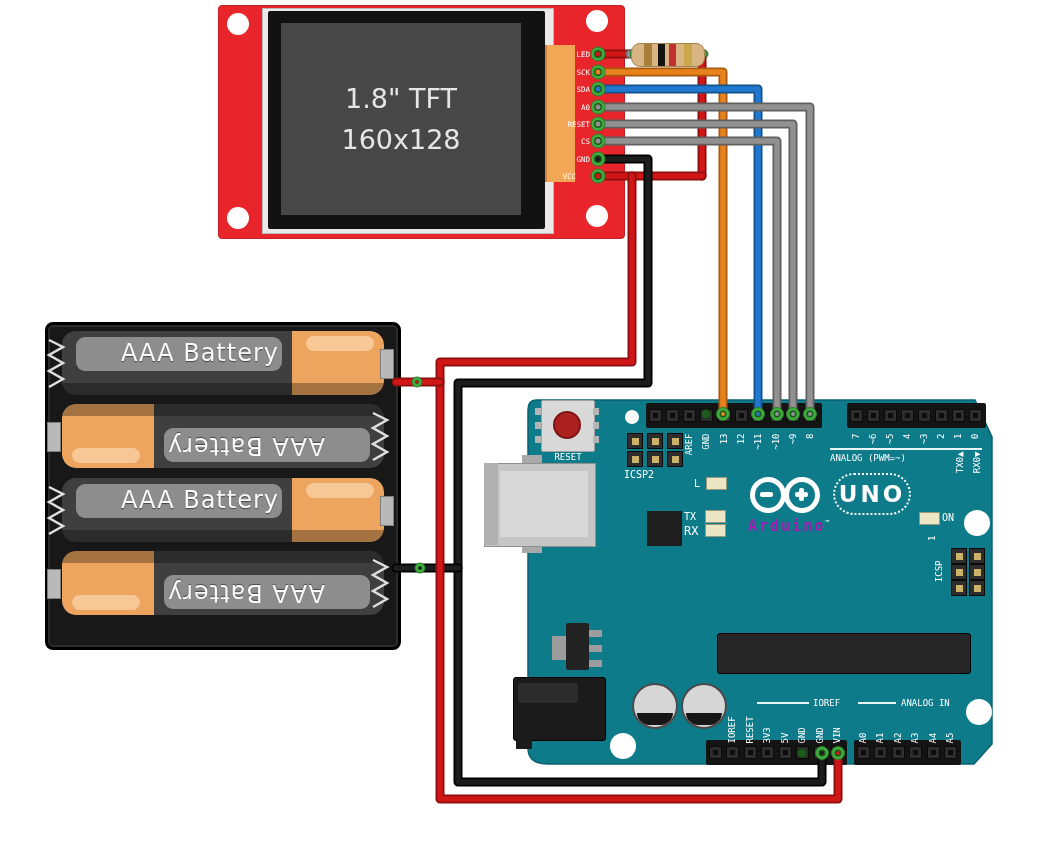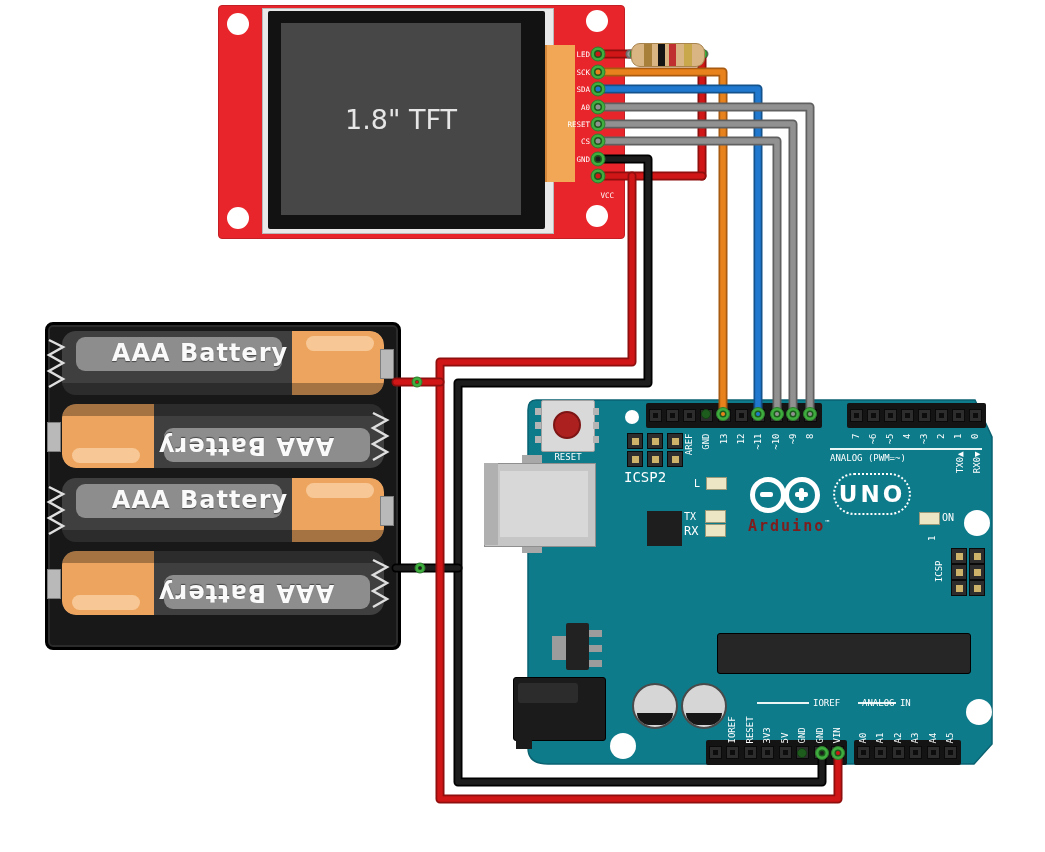--- a/index.html
+++ b/index.html
@@ -18,38 +18,38 @@
   
   .pack{left:45px;top:322px;width:350px;height:322px;background:#181818;border:3px solid #000;border-radius:8px;
         box-shadow:inset 0 0 0 2px #2b2b2b;}
   .battery{position:absolute;left:62px;width:322px;height:64px;background:#3f3f3f;border-radius:14px;overflow:hidden;}
   .battery.flipped{transform:rotate(180deg);}
   .bat-cap{position:absolute;right:0;top:0;width:92px;height:100%;background:#eda45e;border-radius:0 14px 14px 0;}
   .bat-hi{position:absolute;right:10px;top:5px;width:68px;height:15px;background:#f7c795;border-radius:8px;}
   .bat-band{position:absolute;left:14px;top:6px;width:206px;height:34px;background:#8d8d8d;border-radius:9px;}
   .bat-shadow{position:absolute;left:0;bottom:0;width:100%;height:12px;background:rgba(0,0,0,.30);}
   .bat-label{position:absolute;left:14px;top:8px;width:248px;text-align:center;color:#fafafa;
-             font-weight:bold;font-size:24px;letter-spacing:1px;text-shadow:0 1px 1px rgba(0,0,0,.5);}
+             font-weight:normal;font-size:24px;letter-spacing:1px;text-shadow:0 1px 1px rgba(0,0,0,.5);}
   .tab{position:absolute;width:12px;height:28px;background:#b9b9b9;border:1px solid #7e7e7e;}
   
   .strip{background:#141414;border-radius:2px;}
   .pin{position:absolute;width:13px;height:13px;background:#2d2d2d;border:1px solid #0a0a0a;box-sizing:border-box;}
   .pin .in{position:absolute;left:3px;top:3px;width:5px;height:5px;background:#0d0d0d;}
   .pin.gold .in{background:#cdb36a;}
   .pinlabel{position:absolute;width:56px;height:11px;color:#fff;font:9px "DejaVu Sans Mono",monospace;
             transform:rotate(-90deg);white-space:nowrap;}
   .pinlabel.below{text-align:right;}
   .pinlabel.above{text-align:left;}
   .silk{background:#e9f5f5;height:2px;}
   .silktext{color:#fff;font:9px "DejaVu Sans Mono",monospace;white-space:nowrap;}
   .led-rect{background:#ede6c4;border:1px solid #98987a;width:19px;height:11px;}
   .logo-circle{width:36px;height:36px;border:5px solid #fff;border-radius:50%;box-sizing:border-box;}
   .uno-oval{left:833px;top:473px;width:78px;height:42px;border:2px dotted #fff;border-radius:21px;
             color:#fff;font-weight:bold;font-size:23px;letter-spacing:3px;text-align:center;line-height:38px;box-sizing:border-box;}
-  .brand{color:#7f1d1d;font:bold 15px "DejaVu Sans Mono",monospace;letter-spacing:2px;}
+  .brand{color:#a21caf;font:bold 15px "DejaVu Sans Mono",monospace;letter-spacing:2px;}
   .resistor-body{left:631px;top:43px;width:72px;height:22px;background:#d9b584;border:1px solid #a8844f;border-radius:9px;}
   .rband{position:absolute;top:0;height:100%;}
   .cap-circle{width:46px;height:46px;border-radius:50%;background:#d6d6d6;border:2px solid #4a4a4a;
               overflow:hidden;box-sizing:border-box;}
   .cap-moon{position:absolute;left:3px;right:3px;bottom:2px;height:12px;background:#161616;border-radius:0 0 18px 18px;}
 </style>
 </head>
 <body>
 
 <div id="stage">
@@ -57,31 +57,32 @@
   <div class="abs tft-board">
     <div class="abs tft-hole" style="left:8px;top:7px;"></div>
     <div class="abs tft-hole" style="left:367px;top:4px;"></div>
     <div class="abs tft-hole" style="left:8px;top:201px;"></div>
     <div class="abs tft-hole" style="left:367px;top:199px;"></div>
   </div>
   <div class="abs tft-frame"></div>
   <div class="abs tft-bezel"></div>
   <div class="abs tft-screen">
     <div>1.8" TFT</div>
+    <div>160x128</div>
   </div>
   <div class="abs tft-flex"></div>
   <div class="abs" id="tft-pin-labels">
       <div class="tft-pin-label" style="left: 550px; top: 50px;">LED</div>
       <div class="tft-pin-label" style="left: 550px; top: 68px;">SCK</div>
       <div class="tft-pin-label" style="left: 550px; top: 85px;">SDA</div>
       <div class="tft-pin-label" style="left: 550px; top: 103px;">A0</div>
       <div class="tft-pin-label" style="left: 550px; top: 120px;">RESET</div>
       <div class="tft-pin-label" style="left: 550px; top: 137px;">CS</div>
       <div class="tft-pin-label" style="left: 550px; top: 155px;">GND</div>
-      <div class="tft-pin-label" style="left: 574px; top: 172px; margin-top: 19px;">VCC</div>
+      <div class="tft-pin-label" style="left: 536px; top: 172px;">VCC</div>
     </div>
 
   <div class="abs pack"></div>
   <div class="abs battery" style="top:331px;">
     <div class="bat-cap"></div>
     <div class="bat-hi"></div>
     <div class="bat-band"></div>
     <div class="bat-shadow"></div>
     <div class="bat-label">AAA Battery</div>
   </div>
@@ -264,21 +265,21 @@
       <div class="pinlabel above" style="left: 922px; top: 710px;">A5</div>
     </div>
 
   <div class="abs silk" style="left:830px;top:448px;width:152px;"></div>
   <div class="abs silktext" style="left:830px;top:453px;">ANALOG (PWM=~)</div>
   <div class="abs pinlabel below" style="left:932px;top:474px;">TX0▲</div>
   <div class="abs pinlabel below" style="left:949px;top:474px;">RX0▼</div>
   <div class="abs silk" style="left:757px;top:702px;width:52px;"></div>
   <div class="abs silktext" style="left:813px;top:698px;">IOREF</div>
   <div class="abs silk" style="left:858px;top:702px;width:38px;"></div>
-  <div class="abs silktext" style="left:862px;top:698px;">ANALOG IN</div>
+  <div class="abs silktext" style="left:901px;top:698px;">ANALOG IN</div>
 
   <div class="abs" style="left:541px;top:400px;width:52px;height:50px;background:#d9d9d9;border:1px solid #a0a0a0;border-radius:2px;"></div>
   <div class="abs" style="left:535px;top:408px;width:6px;height:7px;background:#b5b5b5;"></div>
   <div class="abs" style="left:535px;top:422px;width:6px;height:7px;background:#b5b5b5;"></div>
   <div class="abs" style="left:535px;top:436px;width:6px;height:7px;background:#b5b5b5;"></div>
   <div class="abs" style="left:593px;top:408px;width:6px;height:7px;background:#b5b5b5;"></div>
   <div class="abs" style="left:593px;top:422px;width:6px;height:7px;background:#b5b5b5;"></div>
   <div class="abs" style="left:593px;top:436px;width:6px;height:7px;background:#b5b5b5;"></div>
   <div class="abs" style="left:553px;top:411px;width:28px;height:28px;border-radius:50%;background:#ad2020;border:2px solid #7d1515;box-sizing:border-box;"></div>
   <div class="abs silktext" style="left:540px;top:452px;width:56px;text-align:center;">RESET</div>
@@ -296,21 +297,21 @@
       <div class="pin gold" style="left: 627px; top: 451px; width: 16px; height: 16px;">
         <div class="in" style="left:4px;top:4px;width:7px;height:7px;"></div>
       </div>
       <div class="pin gold" style="left: 647px; top: 451px; width: 16px; height: 16px;">
         <div class="in" style="left:4px;top:4px;width:7px;height:7px;"></div>
       </div>
       <div class="pin gold" style="left: 667px; top: 451px; width: 16px; height: 16px;">
         <div class="in" style="left:4px;top:4px;width:7px;height:7px;"></div>
       </div>
     </div>
-  <div class="abs silktext" style="left:624px;top:469px;font-size:14px;">ICSP2</div>
+  <div class="abs silktext" style="left:624px;top:469px;font-size:10px;">ICSP2</div>
 
   <div class="abs" style="left:522px;top:455px;width:20px;height:9px;background:#a8a8a8;"></div>
   <div class="abs" style="left:522px;top:544px;width:20px;height:9px;background:#a8a8a8;"></div>
   <div class="abs" style="left:484px;top:463px;width:110px;height:82px;background:#c6c6c6;border:1px solid #8f8f8f;"></div>
   <div class="abs" style="left:484px;top:463px;width:14px;height:82px;background:#b0b0b0;"></div>
   <div class="abs" style="left:500px;top:471px;width:88px;height:66px;background:#d8d8d8;"></div>
 
   <div class="abs silktext" style="left:694px;top:478px;font-size:10px;">L</div>
   <div class="abs led-rect" style="left:706px;top:477px;"></div>
   <div class="abs silktext" style="left:684px;top:511px;font-size:10px;">TX</div>

